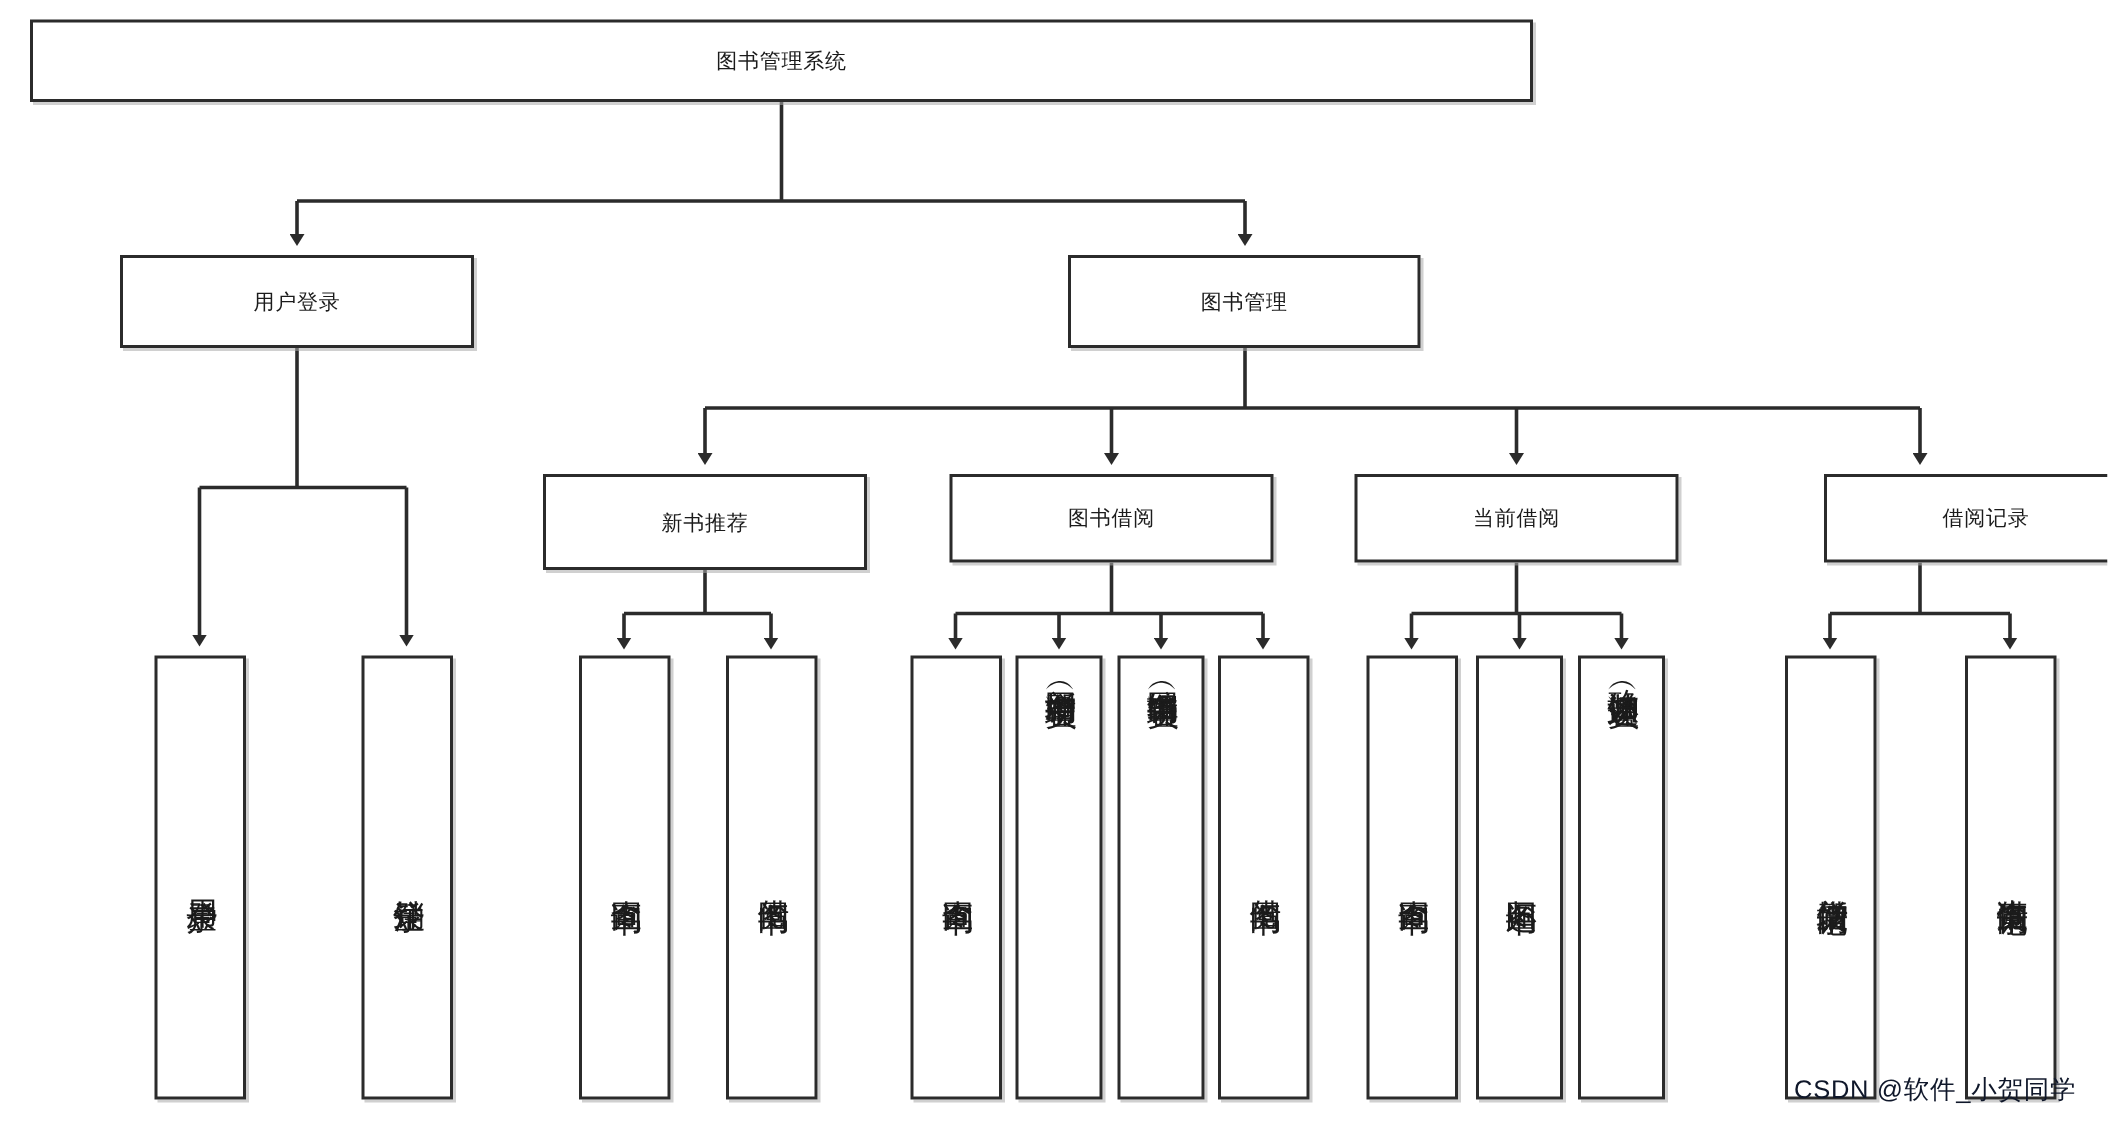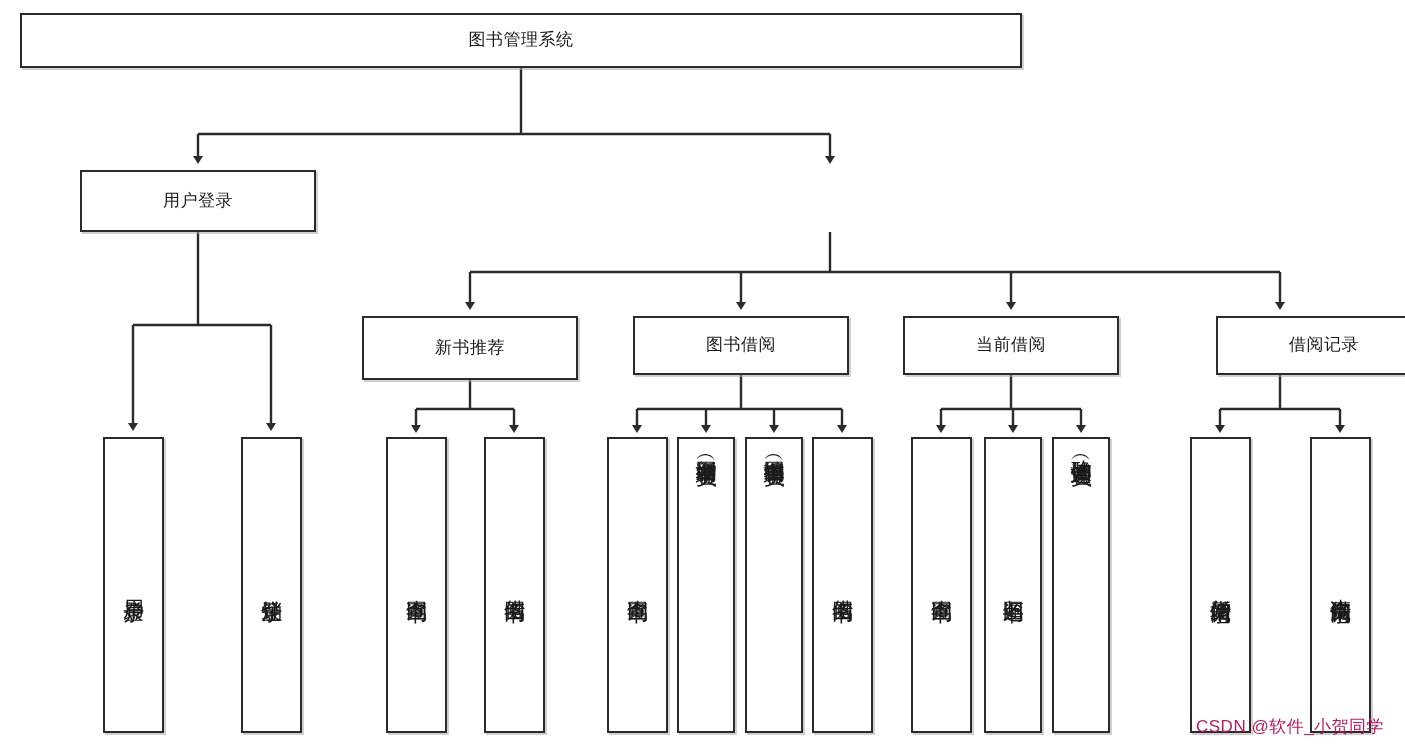--- a/index.html
+++ b/index.html
@@ -30,21 +30,21 @@
     box-sizing: border-box;
     background: #ffffff;
     border: 2px solid #2b2b2b;
     display: flex;
     align-items: center;
     justify-content: center;
     box-shadow: 2px 2px 0 rgba(170,170,170,0.55);
   }
   .node .label {
     color: #1b1b1b;
-    font-size: 17px;
+    font-size: 14px;
     line-height: 1.18;
     letter-spacing: 0.5px;
     text-align: center;
     white-space: nowrap;
   }
   
   .node.vertical {
     align-items: flex-start;
     justify-content: center;
     padding-top: 0;
@@ -59,21 +59,21 @@
   }
   .node.vertical.mid .label {
     margin-top: auto;
     margin-bottom: auto;
   }
   .node.vertical.top .label {
     margin-top: 4px;
   }
   .watermark {
     position: absolute;
-    color: #be185d;
+    color: #0f172a;
     font-size: 17px;
     white-space: nowrap;
     letter-spacing: 0.5px;
   }
 </style>
 </head>
 <body>
 
 <div id="canvas">
 
@@ -127,20 +127,23 @@
     </g>
   </svg>
 
   <div class="node" style="left:20px; top:13px; width:1002px; height:55px;">
     <span class="label">图书管理系统</span>
   </div>
 
   <div class="node" style="left:80px; top:170px; width:236px; height:62px;">
     <span class="label">用户登录</span>
   </div>
+  <div class="node" style="left:712px; top:170px; width:235px; height:62px;">
+    <span class="label">图书管理</span>
+  </div>
 
   <div class="node" style="left:362px; top:316px; width:216px; height:64px;">
     <span class="label">新书推荐</span>
   </div>
   <div class="node" style="left:633px; top:316px; width:216px; height:59px;">
     <span class="label">图书借阅</span>
   </div>
   <div class="node" style="left:903px; top:316px; width:216px; height:59px;">
     <span class="label">当前借阅</span>
   </div>

